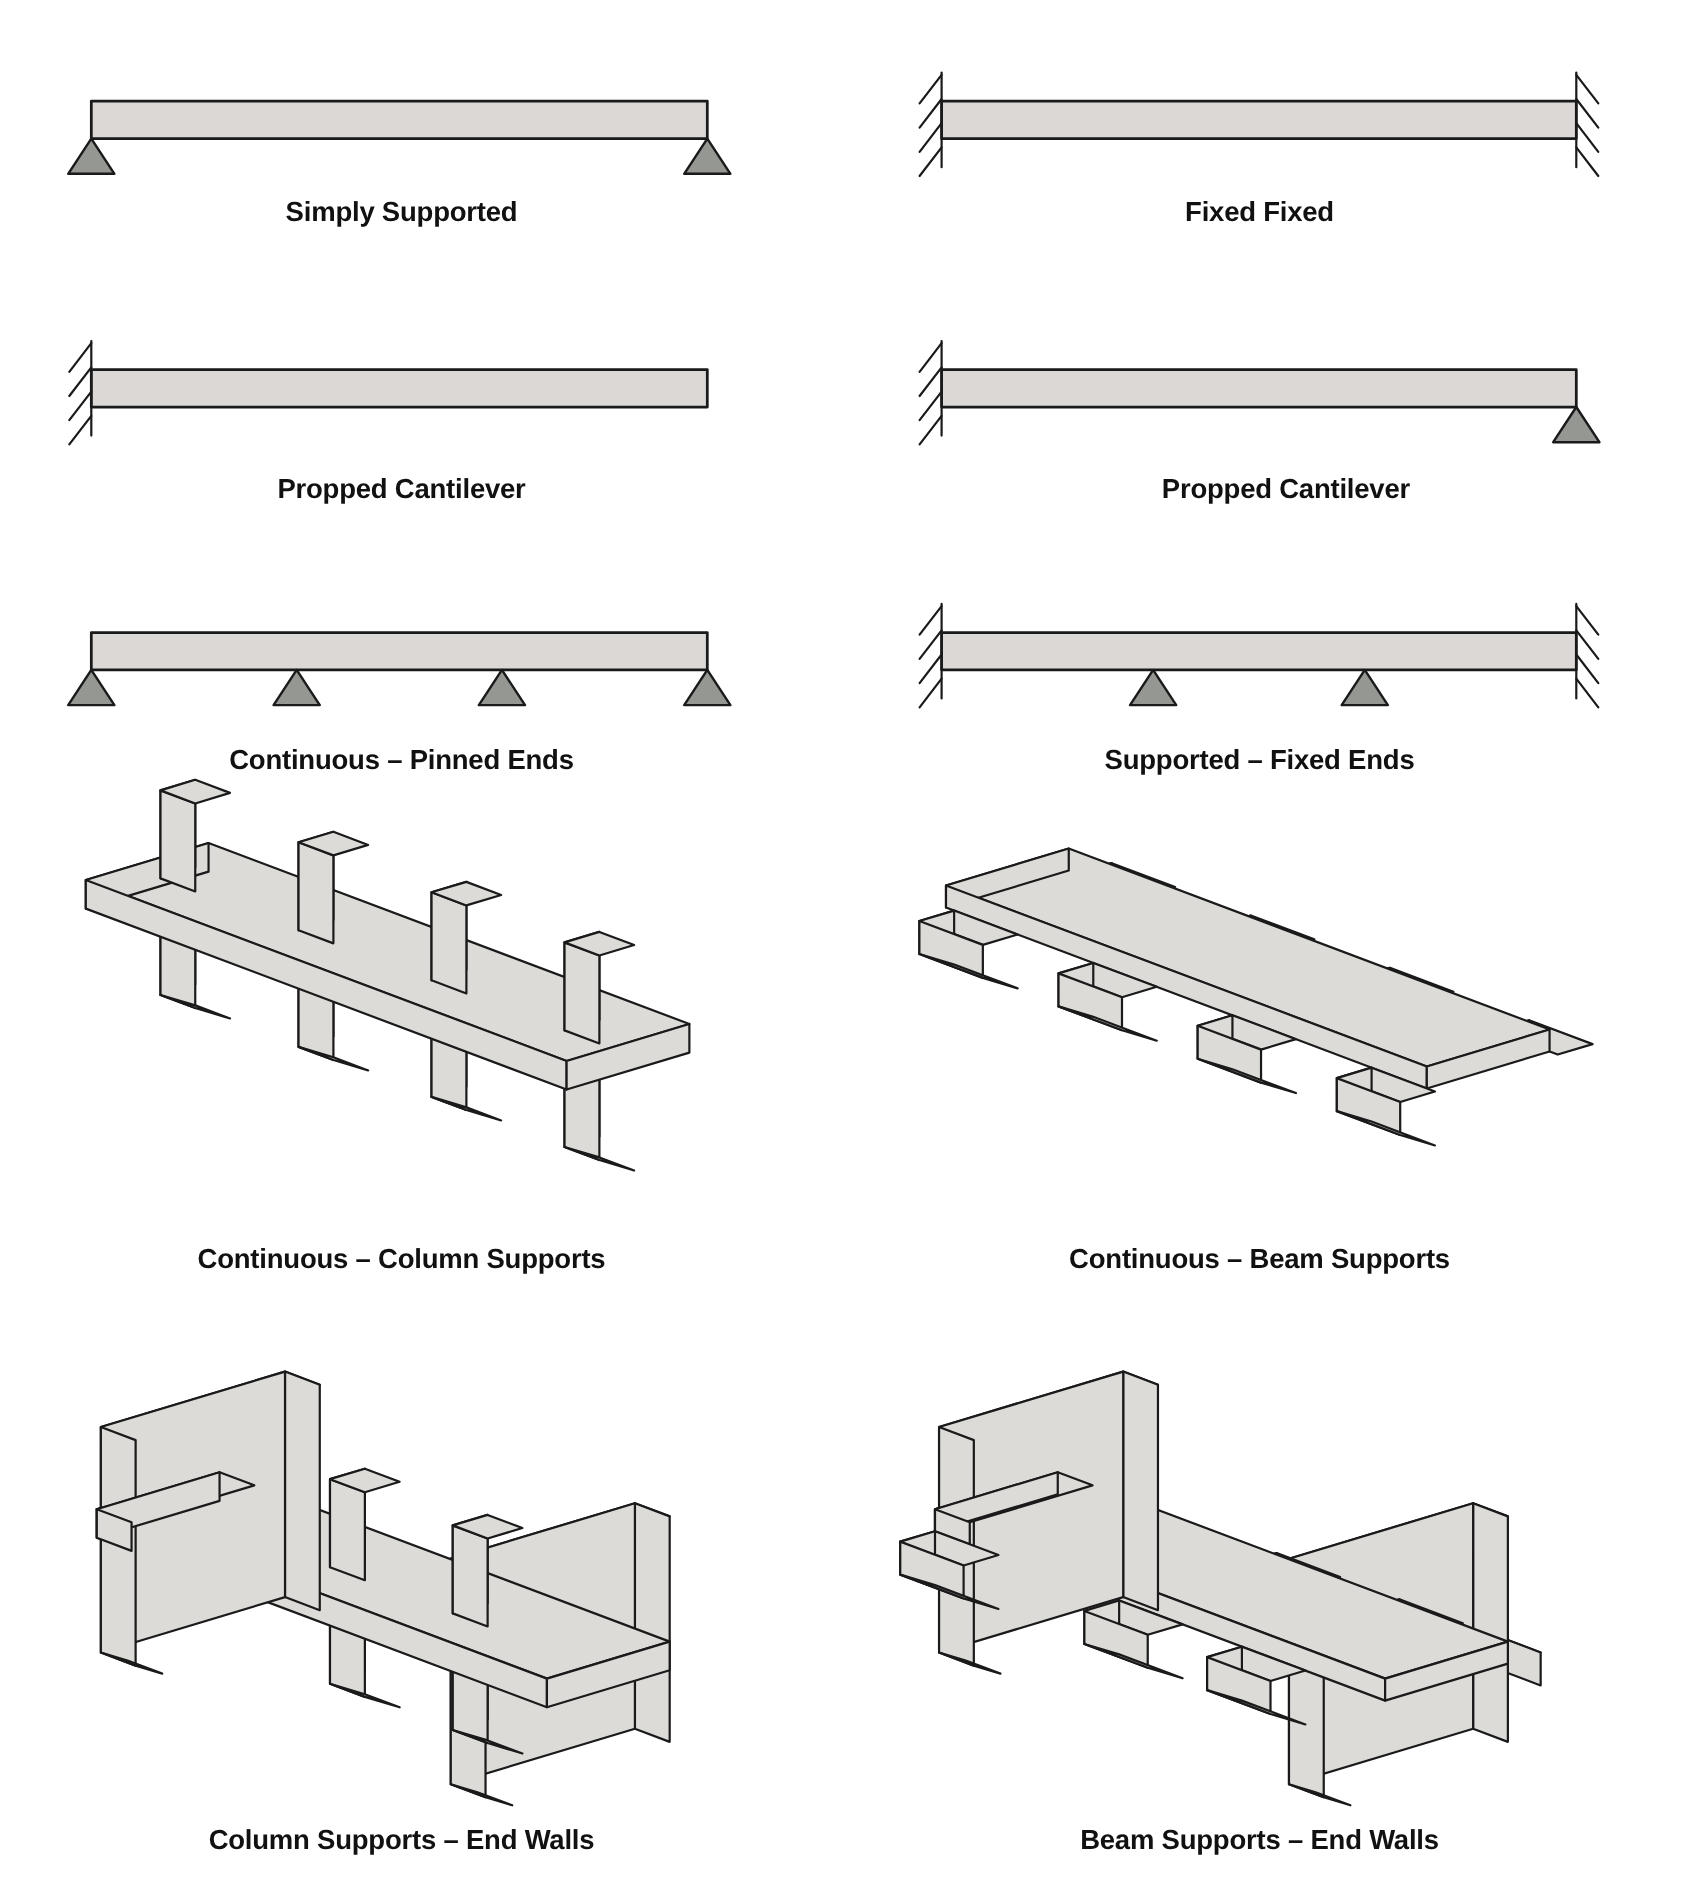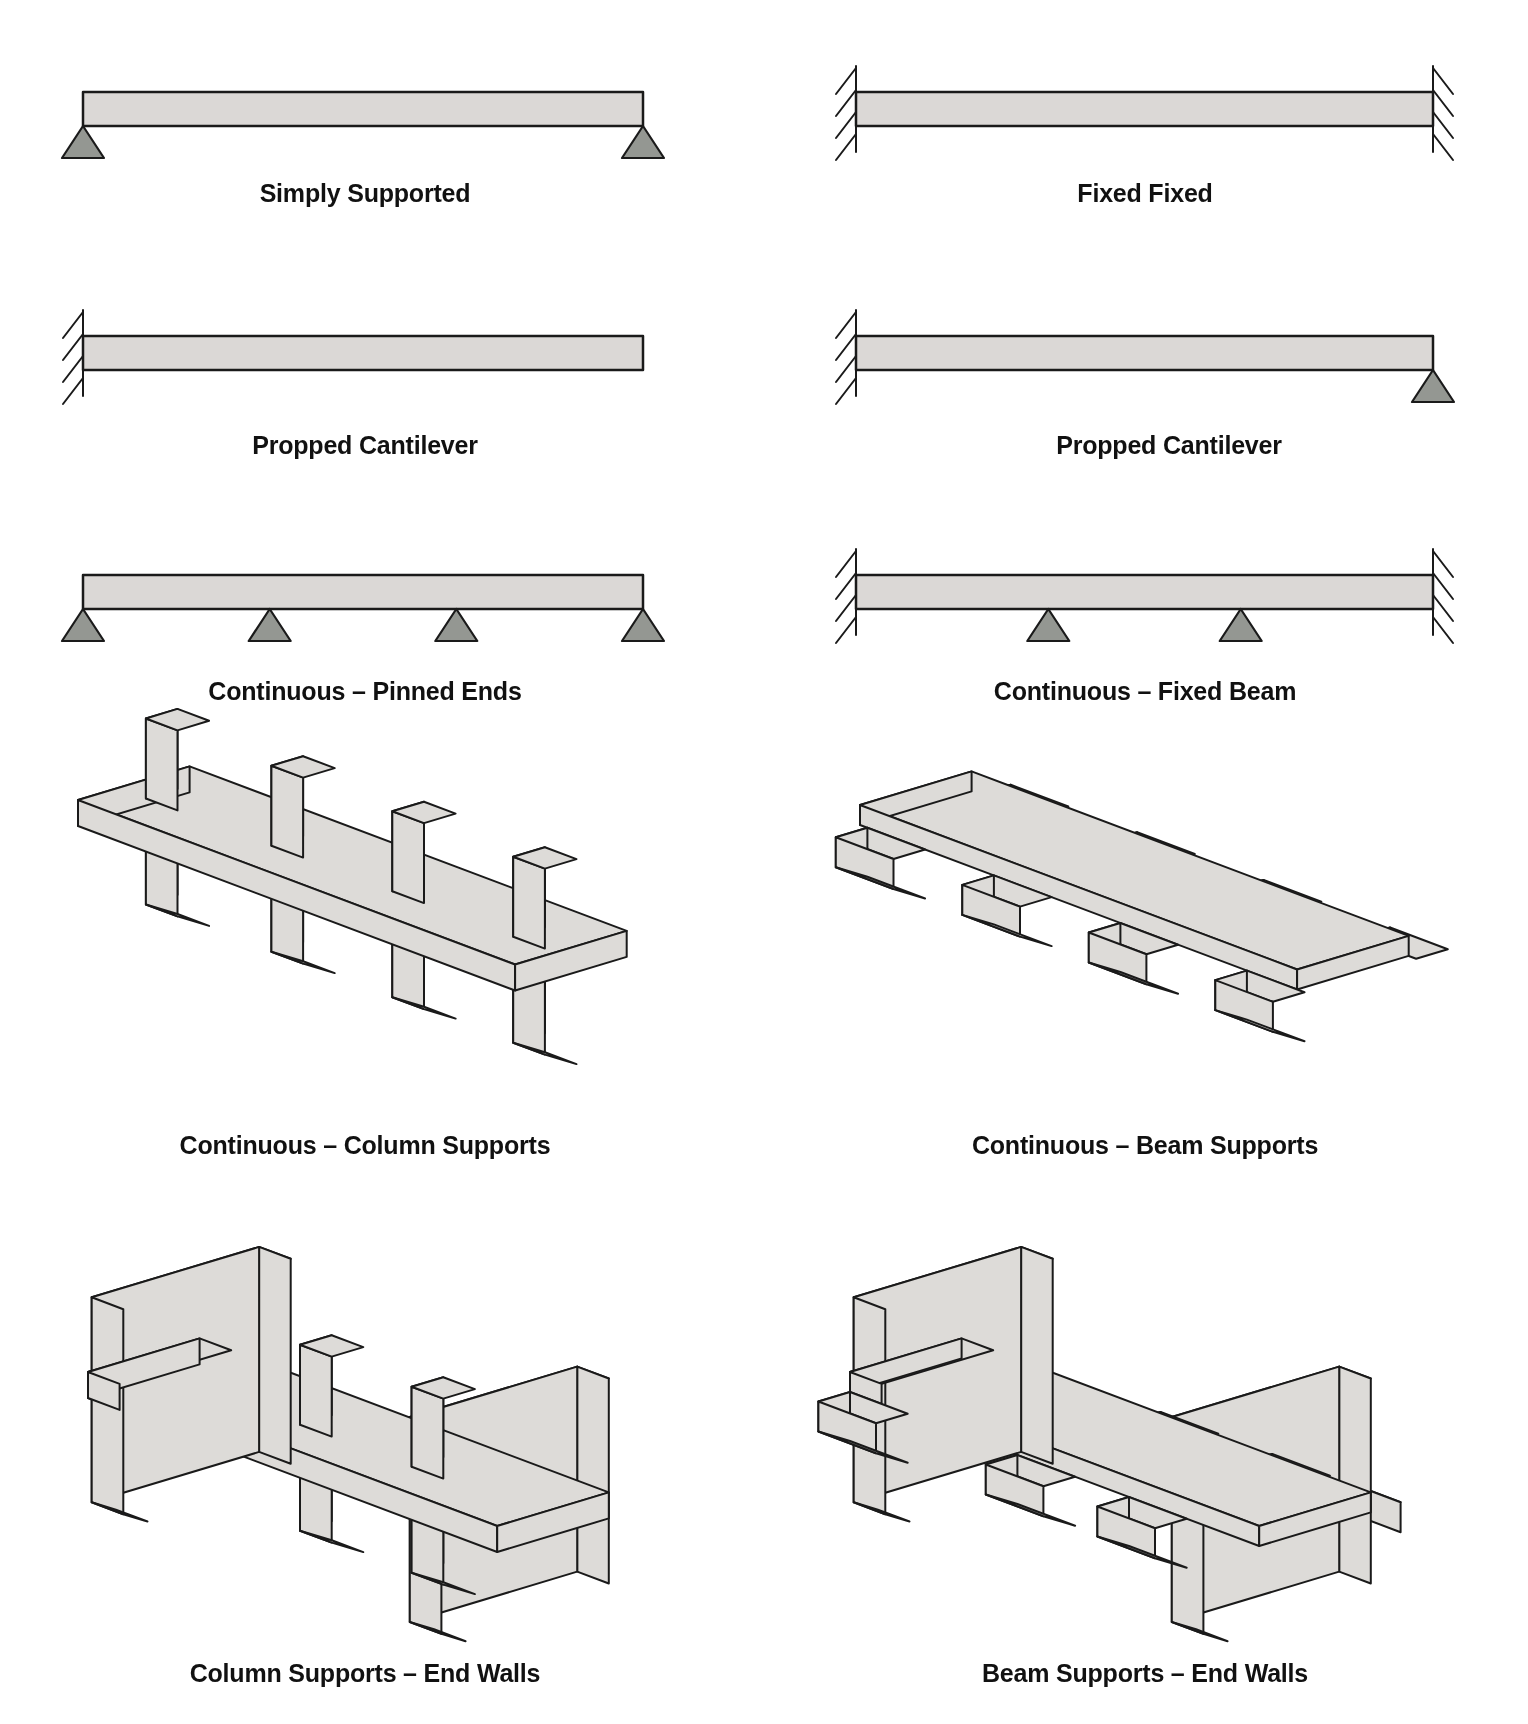--- a/index.html
+++ b/index.html
@@ -86,21 +86,21 @@
         <line x1="20" y1="16" x2="0" y2="42" stroke="#1a1a1a" stroke-width="2" stroke-linecap="round"></line>
         <line x1="20" y1="38" x2="0" y2="64" stroke="#1a1a1a" stroke-width="2" stroke-linecap="round"></line>
         <line x1="20" y1="60" x2="0" y2="86" stroke="#1a1a1a" stroke-width="2" stroke-linecap="round"></line>
         <line x1="20" y1="82" x2="0" y2="108" stroke="#1a1a1a" stroke-width="2" stroke-linecap="round"></line>
         <line x1="597" y1="14" x2="597" y2="100" stroke="#1a1a1a" stroke-width="2" stroke-linecap="round"></line>
         <line x1="597" y1="16" x2="617" y2="42" stroke="#1a1a1a" stroke-width="2" stroke-linecap="round"></line>
         <line x1="597" y1="38" x2="617" y2="64" stroke="#1a1a1a" stroke-width="2" stroke-linecap="round"></line>
         <line x1="597" y1="60" x2="617" y2="86" stroke="#1a1a1a" stroke-width="2" stroke-linecap="round"></line>
         <line x1="597" y1="82" x2="617" y2="108" stroke="#1a1a1a" stroke-width="2" stroke-linecap="round"></line>
       </svg>
-    <div class="caption" style="left:835px;top:676px;width:620px">Continuous – Fixed Beam</div>
+    <div class="caption" style="left:835px;top:676px;width:620px">Supported – Fixed Ends</div>
   </figure>
 
   <figure>
     <svg class="diag" style="left:48px;top:695px" width="610" height="440">
         <polygon points="97.9,129.5 129.5,119.9 129.5,199.9 97.9,209.5" fill="#dddbd8" stroke="#1a1a1a" stroke-width="2" stroke-linejoin="round"></polygon>
         <polygon points="97.9,129.5 129.5,141.4 129.5,221.4 97.9,209.5" fill="#dddbd8" stroke="#1a1a1a" stroke-width="2" stroke-linejoin="round"></polygon>
         <polygon points="97.9,209.5 129.5,221.4 161.1,230.9 129.5,219.0" fill="#dddbd8" stroke="#1a1a1a" stroke-width="2" stroke-linejoin="round"></polygon>
         <polygon points="223.4,176.7 255.1,167.2 255.1,247.2 223.4,256.7" fill="#dddbd8" stroke="#1a1a1a" stroke-width="2" stroke-linejoin="round"></polygon>
         <polygon points="223.4,176.7 255.1,188.6 255.1,268.6 223.4,256.7" fill="#dddbd8" stroke="#1a1a1a" stroke-width="2" stroke-linejoin="round"></polygon>
         <polygon points="223.4,256.7 255.1,268.6 286.7,278.1 255.1,266.2" fill="#dddbd8" stroke="#1a1a1a" stroke-width="2" stroke-linejoin="round"></polygon>

